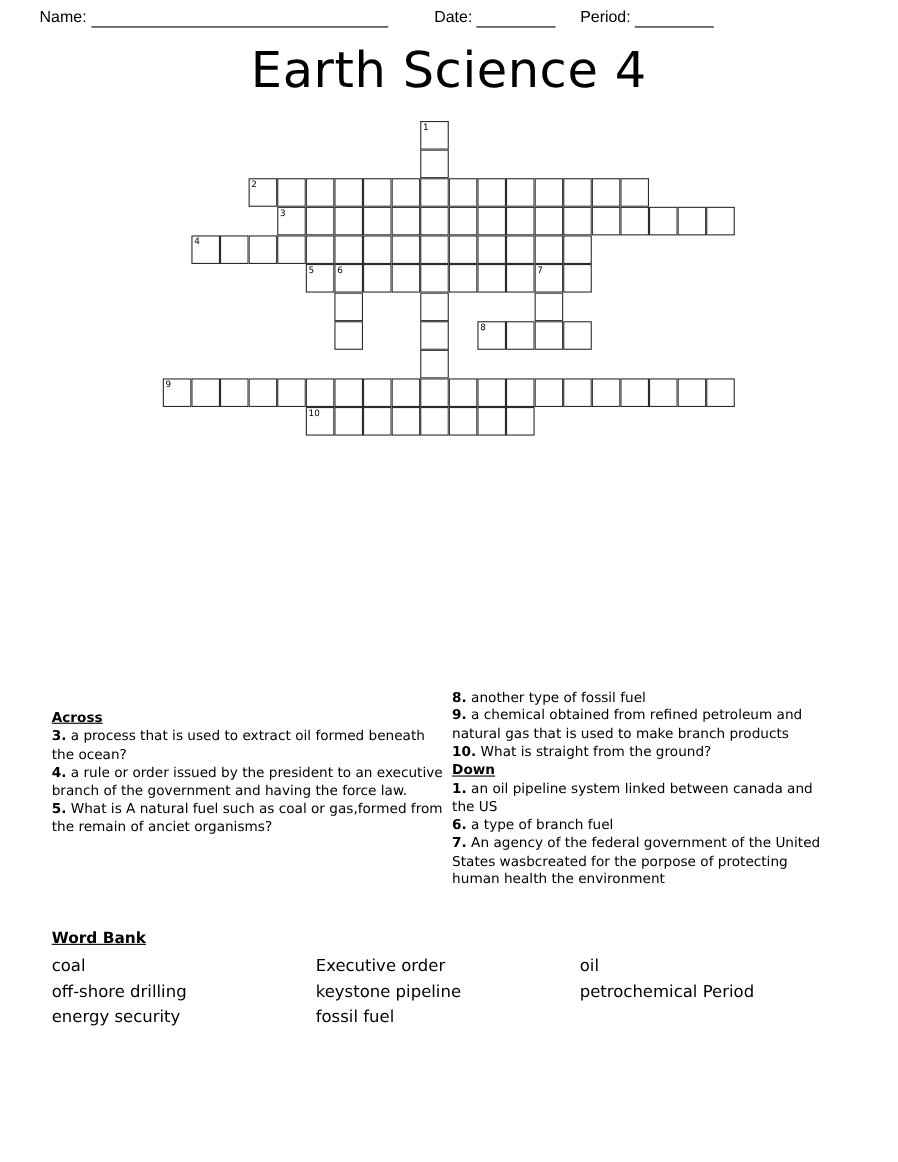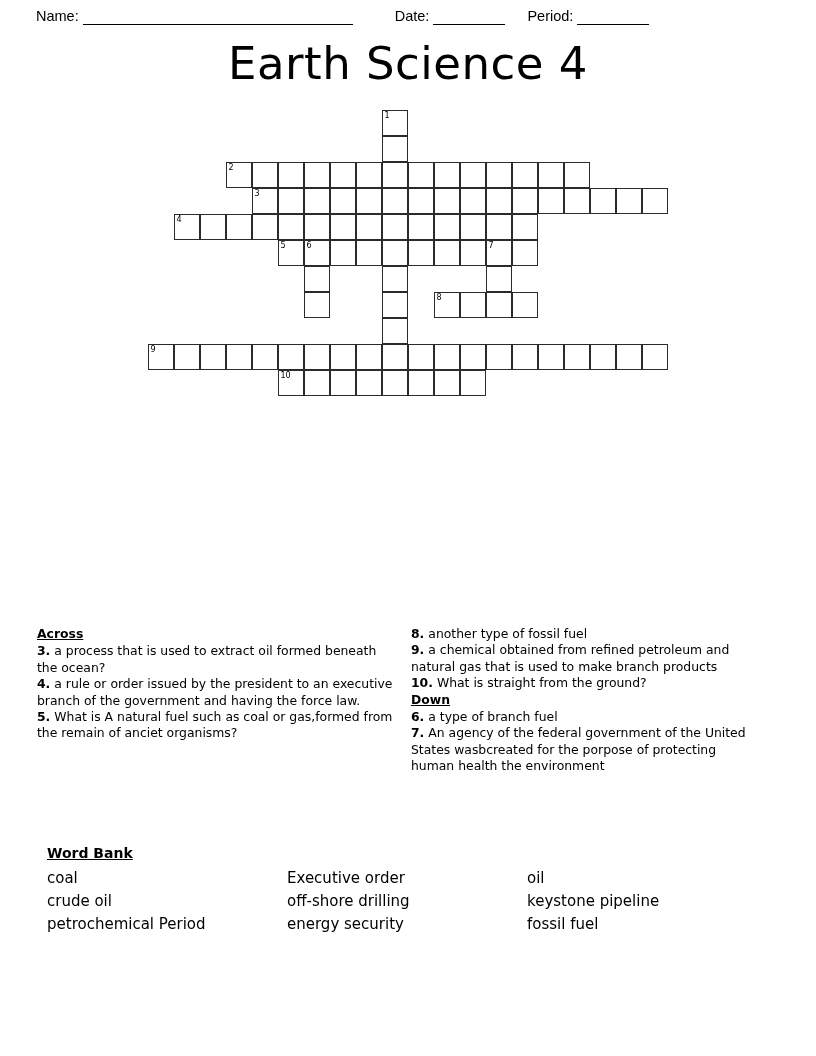--- a/index.html
+++ b/index.html
@@ -95,21 +95,21 @@
     width: 816px;
     height: 206px;
   }
   .clue-col {
     position: absolute;
     top: 0;
     font-family: "DejaVu Sans", sans-serif;
     font-size: 12.4px;
     line-height: 16.4px;
   }
-  .clue-col-left  { left: 37px;  width: 358px; }
+  .clue-col-left  { left: 47px;  width: 358px; margin-top: 18px; }
   .clue-col-right { left: 411px; width: 352px; }
   .clue-heading {
     font-weight: bold;
     text-decoration: underline;
     display: block;
     margin-bottom: 1px;
   }
   .clue-item { display: block; }
   .clue-num { font-weight: bold; }
 
@@ -284,32 +284,32 @@
     <span class="clue-heading">Across</span>
     <span class="clue-item"><span class="clue-num">3.</span><span> a process that is used to extract oil formed beneath the ocean?</span></span>
     <span class="clue-item"><span class="clue-num">4.</span><span> a rule or order issued by the president to an executive branch of the government and having the force law.</span></span>
     <span class="clue-item"><span class="clue-num">5.</span><span> What is A natural fuel such as coal or gas,formed from the remain of anciet organisms?</span></span>
   </div>
   <div class="clue-col clue-col-right">
     <span class="clue-item"><span class="clue-num">8.</span><span> another type of fossil fuel</span></span>
     <span class="clue-item"><span class="clue-num">9.</span><span> a chemical obtained from refined petroleum and natural gas that is used to make branch products</span></span>
     <span class="clue-item"><span class="clue-num">10.</span><span> What is straight from the ground?</span></span>
     <span class="clue-heading">Down</span>
+    <span class="clue-item"><span class="clue-num">1.</span><span> an oil pipeline system linked between canada and the US</span></span>
     <span class="clue-item"><span class="clue-num">6.</span><span> a type of branch fuel</span></span>
     <span class="clue-item"><span class="clue-num">7.</span><span> An agency of the federal government of the United States wasbcreated for the porpose of protecting human health the environment</span></span>
   </div>
 </div>
 
 <div id="word-bank">
   <span class="wb-heading">Word Bank</span>
   <div class="wb-grid">
     <span class="wb-word">coal</span>
     <span class="wb-word">Executive order</span>
     <span class="wb-word">oil</span>
-    <span class="wb-word">crude oil</span>
     <span class="wb-word">off-shore drilling</span>
     <span class="wb-word">keystone pipeline</span>
     <span class="wb-word">petrochemical Period</span>
     <span class="wb-word">energy security</span>
     <span class="wb-word">fossil fuel</span>
     <span class="wb-empty"></span>
     <span class="wb-empty"></span>
   </div>
 </div>
 

